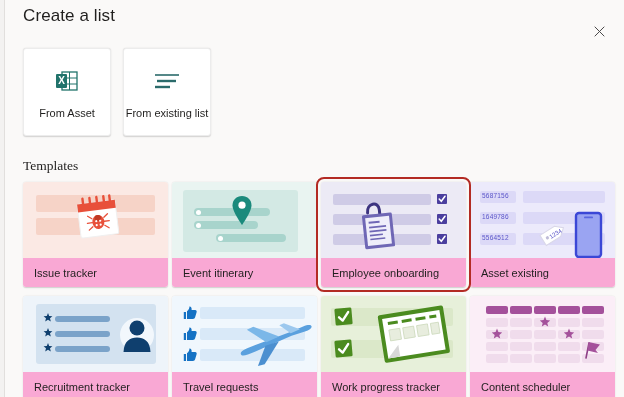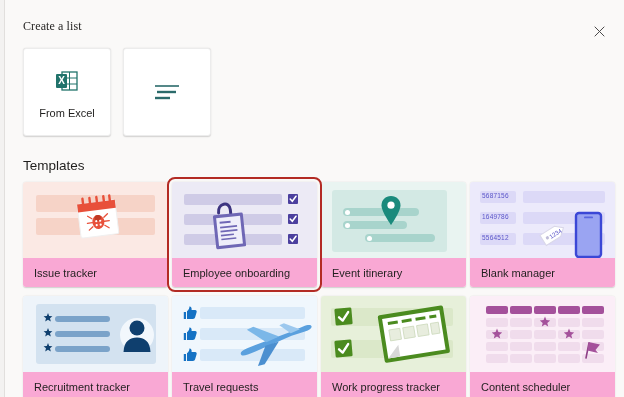--- a/index.html
+++ b/index.html
@@ -18,40 +18,39 @@
     overflow: hidden;
   }
   .close-btn {
     position: absolute; right: 12px; top: 18px;
     width: 26px; height: 26px;
     display: flex; align-items: center; justify-content: center;
     color: #4a4a4a; font-size: 13px; line-height: 1;
     cursor: pointer; background: transparent; border: none;
   }
   .dlg-title {
-    position: absolute; left: 18px; top: 19px;
-    font-size: 12px; color: #201f1e; font-weight: 400;
+    position: absolute; left: 18px; top: 6px;
+    font-size: 17px; color: #201f1e; font-weight: 400;
     letter-spacing: .1px;
-    font-family: Liberation Serif, serif;
   }
   
   .source-row { position: absolute; left: 18px; top: 48px; display: flex; gap: 12px; }
   .source-card {
     width: 88px; height: 88px; background: #ffffff;
     border: 1px solid #ececec; border-radius: 3px;
     display: flex; flex-direction: column; align-items: center;
     justify-content: center; gap: 11px; cursor: pointer;
     box-shadow: 0 .6px 1.8px rgba(0,0,0,.10), 0 .3px .9px rgba(0,0,0,.07);
   }
   .source-label { font-size: 11px; color: #201f1e; }
   .ic-wrap { width: 30px; height: 30px; display:flex; align-items:center; justify-content:center; }
   
   .tpl-title {
     position: absolute; left: 18px; top: 158px;
-    font-size: 13.5px; color: #201f1e;
+    font-size: 13.5px; color: #201f1e; font-family: Liberation Serif, serif;
   }
   .grid {
     position: absolute; left: 18px; top: 182px;
     width: 592px;
     display: grid;
     grid-template-columns: repeat(4, 145px);
     grid-auto-rows: 105px;
     gap: 9px 4px;
   }
   .tpl-card {
@@ -90,31 +89,32 @@
       <span class="ic-wrap">
         <svg width="26" height="26" viewBox="0 0 26 26">
           <rect x="8" y="4" width="15" height="18" fill="#ffffff" stroke="#21736b" stroke-width="1.3"></rect>
           <line x1="8" y1="10" x2="23" y2="10" stroke="#21736b" stroke-width="1"></line>
           <line x1="8" y1="16" x2="23" y2="16" stroke="#21736b" stroke-width="1"></line>
           <line x1="15.5" y1="4" x2="15.5" y2="22" stroke="#21736b" stroke-width="1"></line>
           <rect x="2" y="6" width="11" height="14" rx="1" fill="#21736b"></rect>
           <text x="7.5" y="16.4" font-family="Liberation Sans, sans-serif" font-size="10" font-weight="bold" fill="#ffffff" text-anchor="middle">X</text>
         </svg>
       </span>
-      <span class="source-label">From Excel</span>
+      <span class="source-label">From Asset</span>
     </div>
 
     <div class="source-card">
       <span class="ic-wrap">
         <svg width="28" height="22" viewBox="0 0 28 22">
           <path d="M2 5 H26" stroke="#2b6b6b" stroke-width="1.6"></path>
           <path d="M4 11 H23" stroke="#2b6b6b" stroke-width="2.4"></path>
           <path d="M2 17 H17" stroke="#2b6b6b" stroke-width="2.4"></path>
         </svg>
       </span>
+      <span class="source-label">From existing list</span>
     </div>
   </div>
 
   <div class="tpl-title">Templates</div>
 
   <div class="grid">
 
     <div class="tpl-card">
       <div class="thumb" style="background:#fbe9e4;">
         <div class="bar" style="left:13px;top:13px;width:119px;height:17px;background:#f6d3c7;"></div>
@@ -143,20 +143,37 @@
             <circle cx="29" cy="33" r="1.1" fill="#fff"></circle>
               <circle cx="33" cy="33" r="1.1" fill="#fff"></circle>
             <circle cx="29" cy="37" r="1.1" fill="#fff"></circle>
               <circle cx="33" cy="37" r="1.1" fill="#fff"></circle>
           </g>
         </svg>
       </div>
       <div class="tpl-name">Issue tracker</div>
     </div>
 
+    <div class="tpl-card">
+      <div class="thumb" style="background:#e9f4f1;">
+        <div class="bar" style="left:11px;top:8px;width:115px;height:62px;background:#d3e9e4;border-radius:3px;"></div>
+        <div class="bar" style="left:22px;top:26px;width:76px;height:8px;background:#a8d4cc;border-radius:4px;"></div>
+        <div class="bar" style="left:22px;top:39px;width:64px;height:8px;background:#a8d4cc;border-radius:4px;"></div>
+        <div class="bar" style="left:44px;top:52px;width:70px;height:8px;background:#a8d4cc;border-radius:4px;"></div>
+        <div class="bar" style="left:24px;top:27.5px;width:5px;height:5px;background:#ffffff;border-radius:50%;"></div>
+        <div class="bar" style="left:24px;top:40.5px;width:5px;height:5px;background:#ffffff;border-radius:50%;"></div>
+        <div class="bar" style="left:46px;top:53.5px;width:5px;height:5px;background:#ffffff;border-radius:50%;"></div>
+        <svg style="position:absolute;left:59px;top:13px;" width="22" height="32" viewBox="0 0 22 32">
+          <path d="M11 1 C5.5 1 1.5 5 1.5 10.3 C1.5 17 11 30 11 30 C11 30 20.5 17 20.5 10.3 C20.5 5 16.5 1 11 1 Z" fill="#1a8a7c"></path>
+          <circle cx="11" cy="10.2" r="3.6" fill="#ffffff"></circle>
+        </svg>
+      </div>
+      <div class="tpl-name">Event itinerary</div>
+    </div>
+
     <div class="tpl-card selected">
       <div class="thumb" style="background:#eceaf5;">
         <div class="bar" style="left:12px;top:12px;width:98px;height:11px;background:#cfcbe6;"></div>
         <div class="bar" style="left:12px;top:32px;width:98px;height:11px;background:#cfcbe6;"></div>
         <div class="bar" style="left:12px;top:52px;width:98px;height:11px;background:#cfcbe6;"></div>
         <svg style="position:absolute;left:114px;top:10px;" width="16" height="58" viewBox="0 0 16 58">
           <g fill="#4b3f9e">
             <rect x="2" y="2" width="10" height="10" rx="1"></rect>
             <rect x="2" y="22" width="10" height="10" rx="1"></rect>
             <rect x="2" y="42" width="10" height="10" rx="1"></rect>
@@ -176,37 +193,20 @@
               <rect x="18" y="25" width="11" height="2"></rect>
               <rect x="18" y="30" width="17" height="1.6"></rect>
               <rect x="18" y="34" width="17" height="1.6"></rect>
               <rect x="18" y="38" width="13" height="1.6"></rect>
               <rect x="18" y="42" width="15" height="1.6"></rect>
             </g>
           </g>
         </svg>
       </div>
       <div class="tpl-name">Employee onboarding</div>
-    </div>
-
-    <div class="tpl-card">
-      <div class="thumb" style="background:#e9f4f1;">
-        <div class="bar" style="left:11px;top:8px;width:115px;height:62px;background:#d3e9e4;border-radius:3px;"></div>
-        <div class="bar" style="left:22px;top:26px;width:76px;height:8px;background:#a8d4cc;border-radius:4px;"></div>
-        <div class="bar" style="left:22px;top:39px;width:64px;height:8px;background:#a8d4cc;border-radius:4px;"></div>
-        <div class="bar" style="left:44px;top:52px;width:70px;height:8px;background:#a8d4cc;border-radius:4px;"></div>
-        <div class="bar" style="left:24px;top:27.5px;width:5px;height:5px;background:#ffffff;border-radius:50%;"></div>
-        <div class="bar" style="left:24px;top:40.5px;width:5px;height:5px;background:#ffffff;border-radius:50%;"></div>
-        <div class="bar" style="left:46px;top:53.5px;width:5px;height:5px;background:#ffffff;border-radius:50%;"></div>
-        <svg style="position:absolute;left:59px;top:13px;" width="22" height="32" viewBox="0 0 22 32">
-          <path d="M11 1 C5.5 1 1.5 5 1.5 10.3 C1.5 17 11 30 11 30 C11 30 20.5 17 20.5 10.3 C20.5 5 16.5 1 11 1 Z" fill="#1a8a7c"></path>
-          <circle cx="11" cy="10.2" r="3.6" fill="#ffffff"></circle>
-        </svg>
-      </div>
-      <div class="tpl-name">Event itinerary</div>
     </div>
 
     <div class="tpl-card">
       <div class="thumb" style="background:#eceafb;">
         <div class="bar" style="left:10px;top:9px;width:36px;height:12px;background:#dcd9f7;"></div>
         <div class="bar" style="left:10px;top:30px;width:36px;height:12px;background:#dcd9f7;"></div>
         <div class="bar" style="left:10px;top:51px;width:36px;height:12px;background:#dcd9f7;"></div>
         <div class="bar" style="left:53px;top:9px;width:82px;height:12px;background:#dcd9f7;"></div>
         <div class="bar" style="left:53px;top:30px;width:82px;height:12px;background:#dcd9f7;"></div>
         <div class="bar" style="left:53px;top:51px;width:82px;height:12px;background:#dcd9f7;"></div>
@@ -218,21 +218,21 @@
             <path d="M3 9 L20 9 L27 15 L20 21 L3 21 Z" fill="#ffffff" stroke="#d9d7e8" stroke-width="1"></path>
             <circle cx="8" cy="15" r="1.6" fill="#bfbcd8"></circle>
           </g>
           <text x="17" y="18" transform="rotate(-32 17 15)" font-family="Liberation Sans, sans-serif" font-size="6" fill="#5a55c9" text-anchor="middle">1234</text>
         </svg>
         <svg style="position:absolute;left:104px;top:29px;" width="30" height="48" viewBox="0 0 30 48">
           <rect x="2" y="2" width="25" height="44" rx="3" fill="#9aa4f2" stroke="#3b47d6" stroke-width="2.4"></rect>
           <rect x="10" y="5.5" width="9" height="1.8" rx=".9" fill="#5a66e0"></rect>
         </svg>
       </div>
-      <div class="tpl-name">Blank manager</div>
+      <div class="tpl-name">Asset existing</div>
     </div>
 
     <div class="tpl-card">
       <div class="thumb" style="background:#eef4fa;">
         <div class="bar" style="left:13px;top:8px;width:120px;height:60px;background:#d3e2f0;border-radius:3px;"></div>
         <div class="bar" style="left:32px;top:20px;width:55px;height:6px;background:#7ba3c9;border-radius:3px;"></div>
         <div class="bar" style="left:32px;top:35px;width:55px;height:6px;background:#7ba3c9;border-radius:3px;"></div>
         <div class="bar" style="left:32px;top:50px;width:55px;height:6px;background:#7ba3c9;border-radius:3px;"></div>
         <svg style="position:absolute;left:20px;top:16px;" width="12" height="46" viewBox="0 0 12 46">
           <g fill="#0f3f6e">

